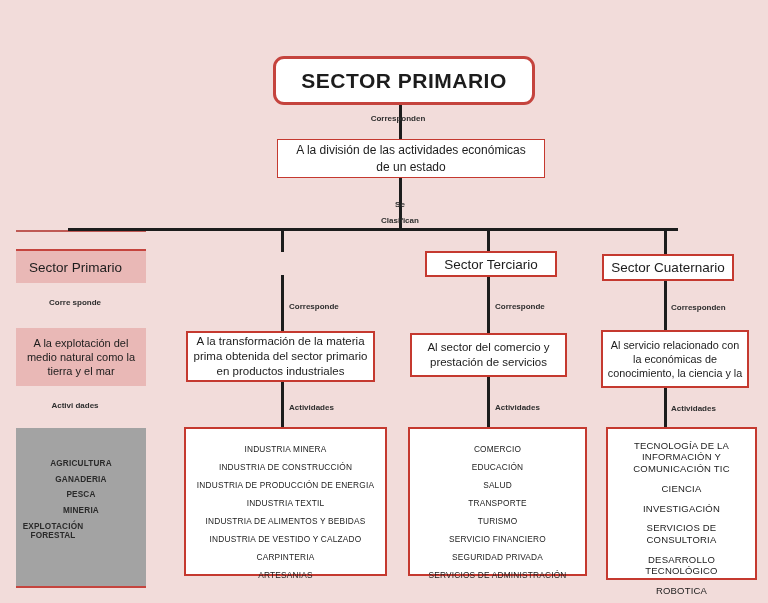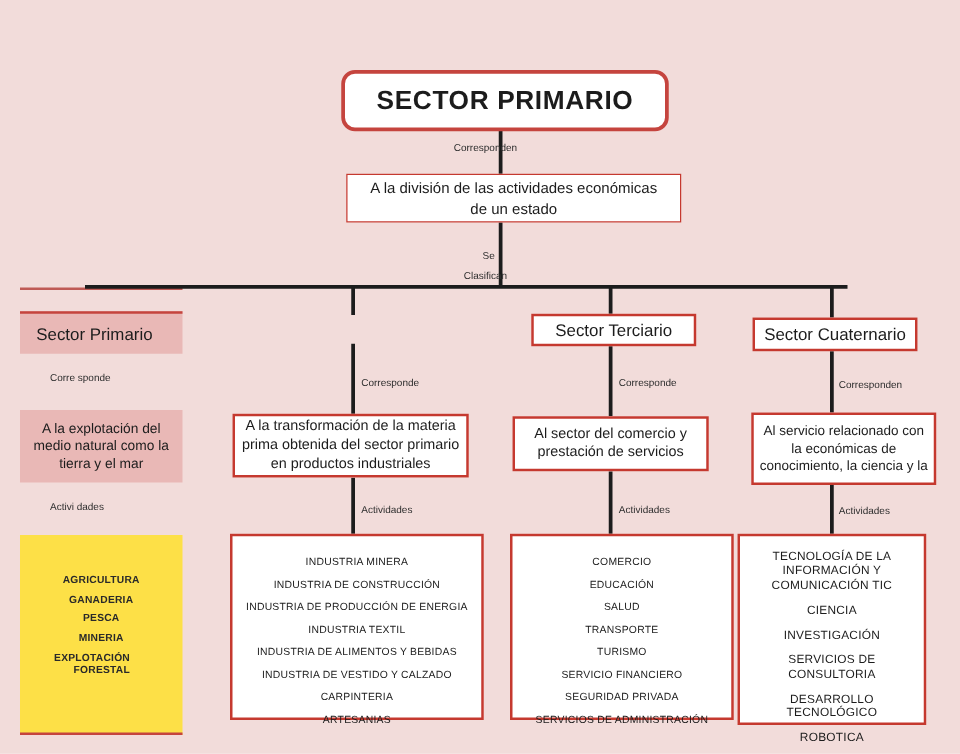--- a/index.html
+++ b/index.html
@@ -10,21 +10,23 @@
     font-family:"Liberation Sans","DejaVu Sans",sans-serif;
     color:#1c1c1c;
     overflow:hidden;
   }
   .line{position:absolute;background:#1c1c1c;}
   .line.red{background:#bf5a55;}
   .lbl{
     position:absolute;
     font-size:8px;
     color:#2e2e2e;
+    text-align:center;
     white-space:nowrap;
+    font-weight:bold;
   }
   .box{
     position:absolute;
     box-sizing:border-box;
     display:flex;align-items:center;justify-content:center;
     text-align:center;
   }
   .white{background:#ffffff;border:2px solid #c5392f;}
   .pink{background:#e9b8b6;}
   .title-box{
@@ -36,23 +38,23 @@
   .hdr-pink{font-size:13.5px;justify-content:flex-start;padding-left:13px;border-top:2.5px solid #c5443e;}
   .def{font-size:11.5px;line-height:1.3;padding:2px 4px;}
   .def-pink{font-size:11px;line-height:1.3;padding:2px 3px;}
   .list{
     position:absolute;box-sizing:border-box;
     display:flex;flex-direction:column;align-items:center;
     text-align:center;
   }
   .list .list-item{font-size:8.3px;letter-spacing:.2px;line-height:1.18;text-align:center;}
   .list-w{background:#ffffff;border:2px solid #c5392f;padding-top:16px;gap:8.2px;}
-  .list-p{background:#fde047;border-bottom:2.5px solid #c5443e;padding-top:31px;gap:6px;}
+  .list-p{background:#a3a3a3;border-bottom:2.5px solid #c5443e;padding-top:31px;gap:6px;}
   .list-p .list-item{font-weight:bold;font-size:8.2px;color:#2a2a2a;}
-  .list-p .list-item:last-child{align-self:flex-start;width:74px;margin-left:14px;text-align:right;}
+  .list-p .list-item:last-child{align-self:flex-start;width:74px;text-align:center;}
   .list-c4{padding-top:11px;gap:8.5px;}
   .list-c4 .list-item{font-size:9.5px;line-height:1.2;max-width:122px;}
 </style>
 </head>
 <body>
 
 <div class="canvas">
 
   <div class="line" style="left:399px;top:104px;width:3px;height:36px"></div>
   <div class="line" style="left:399px;top:177px;width:3px;height:53px"></div>
@@ -133,21 +135,21 @@
     </div>
 
   <div class="box white hdr" style="left:602px;top:254px;width:132px;height:27px">
     <span>Sector Cuaternario</span>
   </div>
   <div class="lbl" style="left:671px;top:303px">Corresponden</div>
   <div class="box white def" style="left:601px;top:330px;width:148px;height:58px;font-size:10.8px">
     <span>Al servicio relacionado con la económicas de conocimiento, la ciencia y la</span>
   </div>
   <div class="lbl" style="left:671px;top:404px">Actividades</div>
-  <div class="list list-w list-c4" style="left:590px;top:427px;width:151px;height:153px">
+  <div class="list list-w list-c4" style="left:606px;top:427px;width:151px;height:153px">
       <div class="list-item">TECNOLOGÍA DE LA INFORMACIÓN Y COMUNICACIÓN TIC</div>
       <div class="list-item">CIENCIA</div>
       <div class="list-item">INVESTIGACIÓN</div>
       <div class="list-item">SERVICIOS DE CONSULTORIA</div>
       <div class="list-item">DESARROLLO TECNOLÓGICO</div>
       <div class="list-item">ROBOTICA</div>
     </div>
 
 </div>
 

